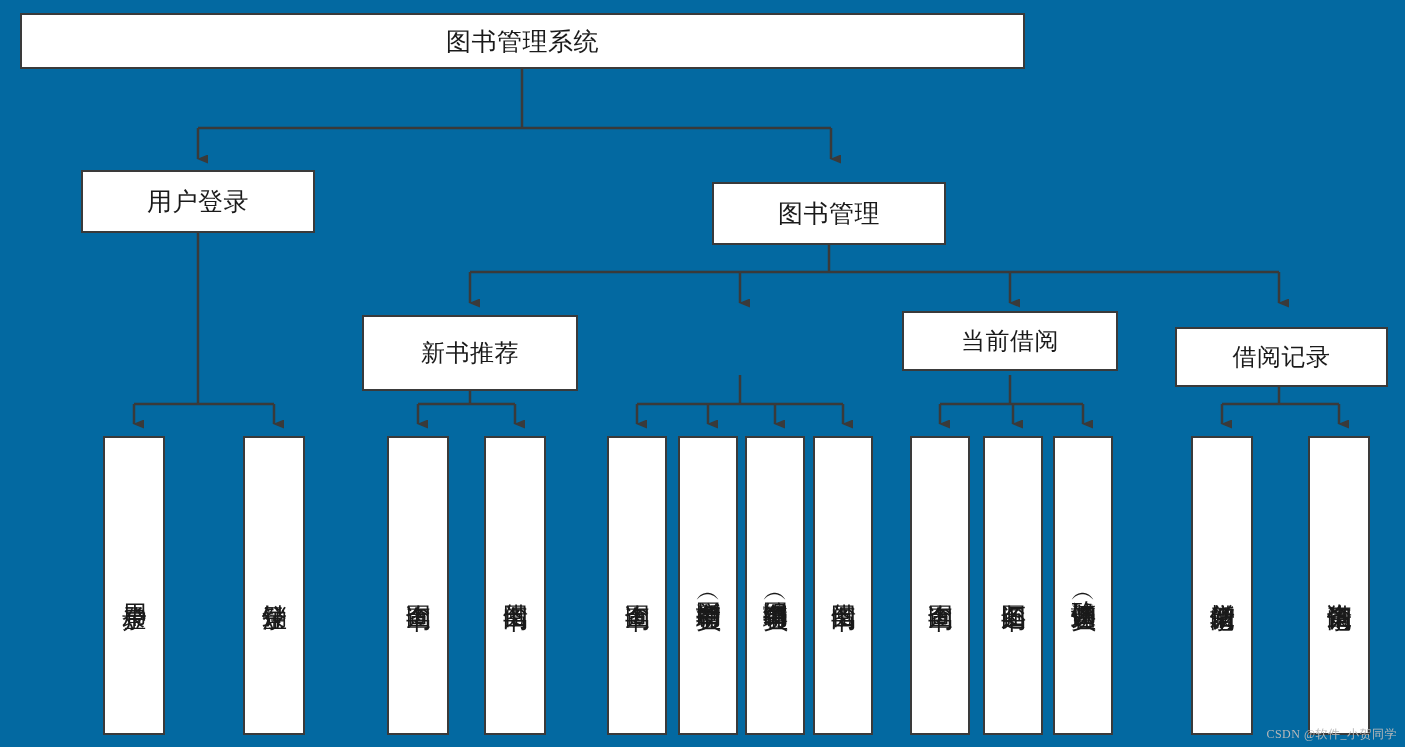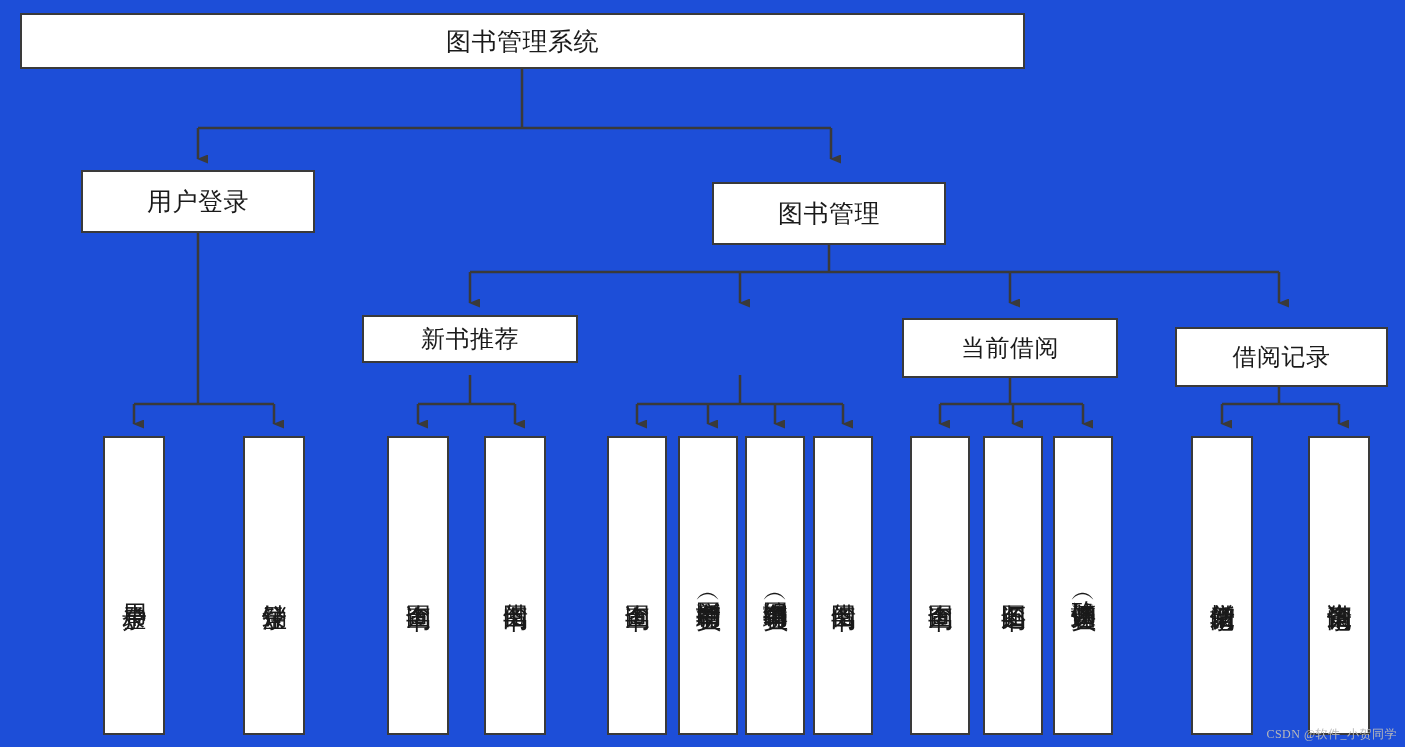--- a/index.html
+++ b/index.html
@@ -8,21 +8,21 @@
     padding: 0;
     background: #ffffff;
   }
   body {
     font-family: "DejaVu Sans", "Liberation Sans", sans-serif;
   }
   #diagram-root {
     position: relative;
     width: 1405px;
     height: 747px;
-    background: #1d4ed8;
+    background: #0369a1;
     overflow: hidden;
   }
   #diagram-svg {
     position: absolute;
     left: 0;
     top: 0;
     width: 1405px;
     height: 747px;
     display: block;
   }
@@ -140,24 +140,24 @@
     <span class="node-label">图书管理系统</span>
   </div>
 
   <div class="node node-l2" style="left:81px; top:170px; width:234px; height:63px;">
     <span class="node-label">用户登录</span>
   </div>
   <div class="node node-l2" style="left:712px; top:182px; width:234px; height:63px;">
     <span class="node-label">图书管理</span>
   </div>
 
-  <div class="node node-l3" style="left:362px; top:315px; width:216px; height:48px;">
+  <div class="node node-l3" style="left:362px; top:315px; width:216px; height:76px;">
     <span class="node-label">新书推荐</span>
   </div>
-  <div class="node node-l3" style="left:902px; top:318px; width:216px; height:60px;align-items:center;">
+  <div class="node node-l3" style="left:902px; top:311px; width:216px; height:60px;align-items:center;">
     <span class="node-label">当前借阅</span>
   </div>
   <div class="node node-l3" style="left:1175px; top:315px; width:213px; height:60px;margin-top:12px;">
     <span class="node-label">借阅记录</span>
   </div>
 
   <div class="node node-leaf" style="left:103px; top:436px; width:62px; height:299px;">
     <span class="node-label">用户登录</span>
   </div>
   <div class="node node-leaf" style="left:243px; top:436px; width:62px; height:299px;">

